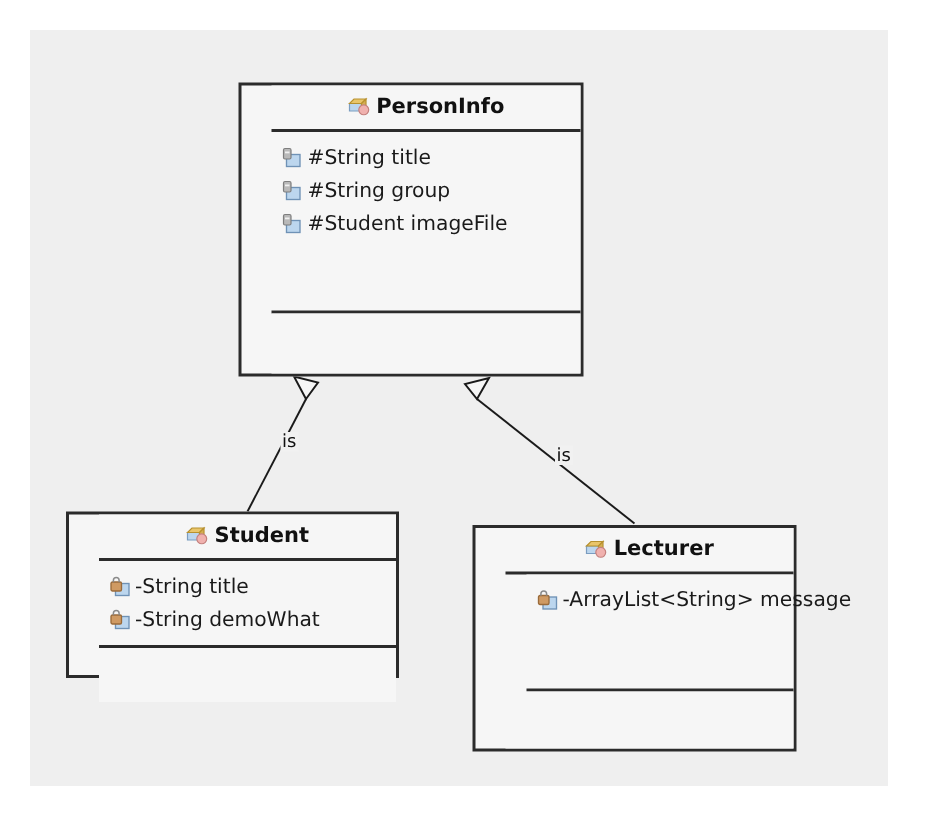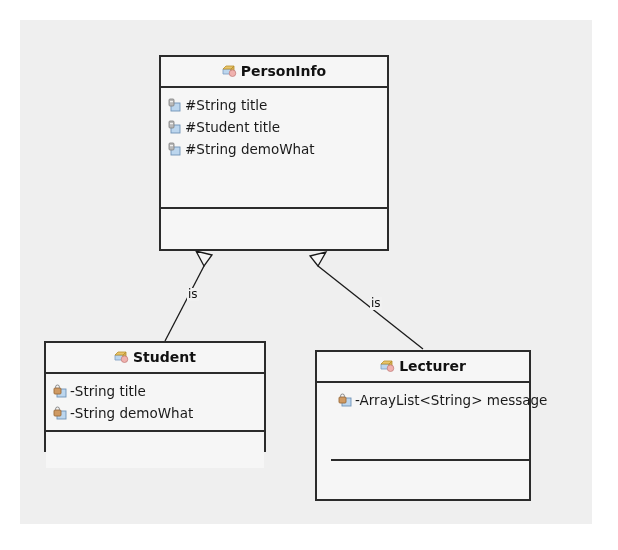--- a/index.html
+++ b/index.html
@@ -26,20 +26,21 @@
   }
 
   
   .uml-class {
     position: absolute;
     background: #f6f6f6;
     border: 2px solid #2b2b2b;
     box-sizing: border-box;
     display: flex;
     flex-direction: column;
+    padding-left: 20px;
   }
   .uml-header {
     box-sizing: border-box;
     border-bottom: 2px solid #2b2b2b;
     display: flex;
     align-items: center;
     justify-content: center;
     gap: 4px;
     padding: 6px 4px 7px 4px;
     background: #f6f6f6;
@@ -146,31 +147,31 @@
         <span class="feature-text">#String title</span>
       </div>
       <div class="uml-feature">
         <span class="icon">
           <svg width="14" height="14" viewBox="0 0 14 14">
             <rect x="3" y="5" width="9" height="8" fill="#bcd6ee" stroke="#6f92b6" stroke-width="0.9"></rect>
             <rect x="1" y="1" width="5" height="7" rx="1" fill="#b9b9b9" stroke="#7e7e7e" stroke-width="0.8"></rect>
             <rect x="2" y="3" width="3" height="1.2" fill="#f0f0f0"></rect>
           </svg>
         </span>
-        <span class="feature-text">#Student title</span>
+        <span class="feature-text">#String group</span>
       </div>
       <div class="uml-feature">
         <span class="icon">
           <svg width="14" height="14" viewBox="0 0 14 14">
             <rect x="3" y="5" width="9" height="8" fill="#bcd6ee" stroke="#6f92b6" stroke-width="0.9"></rect>
             <rect x="1" y="1" width="5" height="7" rx="1" fill="#b9b9b9" stroke="#7e7e7e" stroke-width="0.8"></rect>
             <rect x="2" y="3" width="3" height="1.2" fill="#f0f0f0"></rect>
           </svg>
         </span>
-        <span class="feature-text">#String demoWhat</span>
+        <span class="feature-text">#Student imageFile</span>
       </div>
     </div>
     <div class="uml-ops" style="height:40px;"></div>
   </div>
 
   <div class="uml-class" style="left:24px; top:321px; width:222px; height:111px;">
     <div class="uml-header">
       <span class="icon">
         <svg width="15" height="13" viewBox="0 0 15 13">
           <polygon points="1,9 1,4 9,4 9,9" fill="#bcd6ee" stroke="#7b9dc0" stroke-width="0.8"></polygon>

